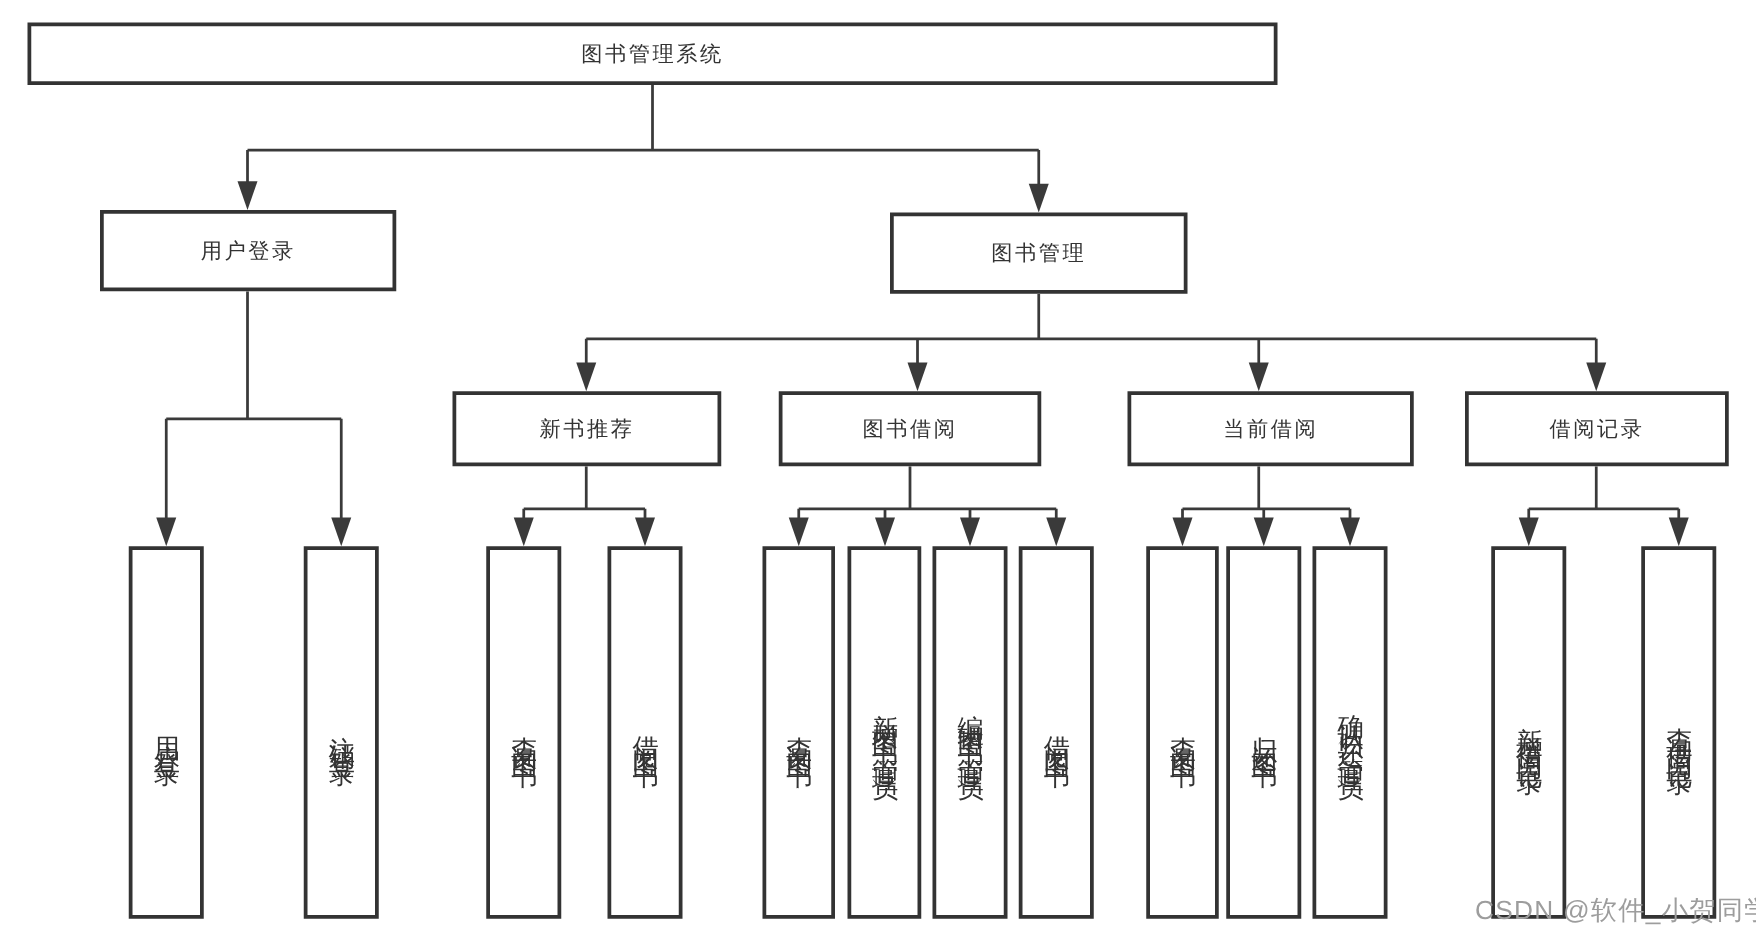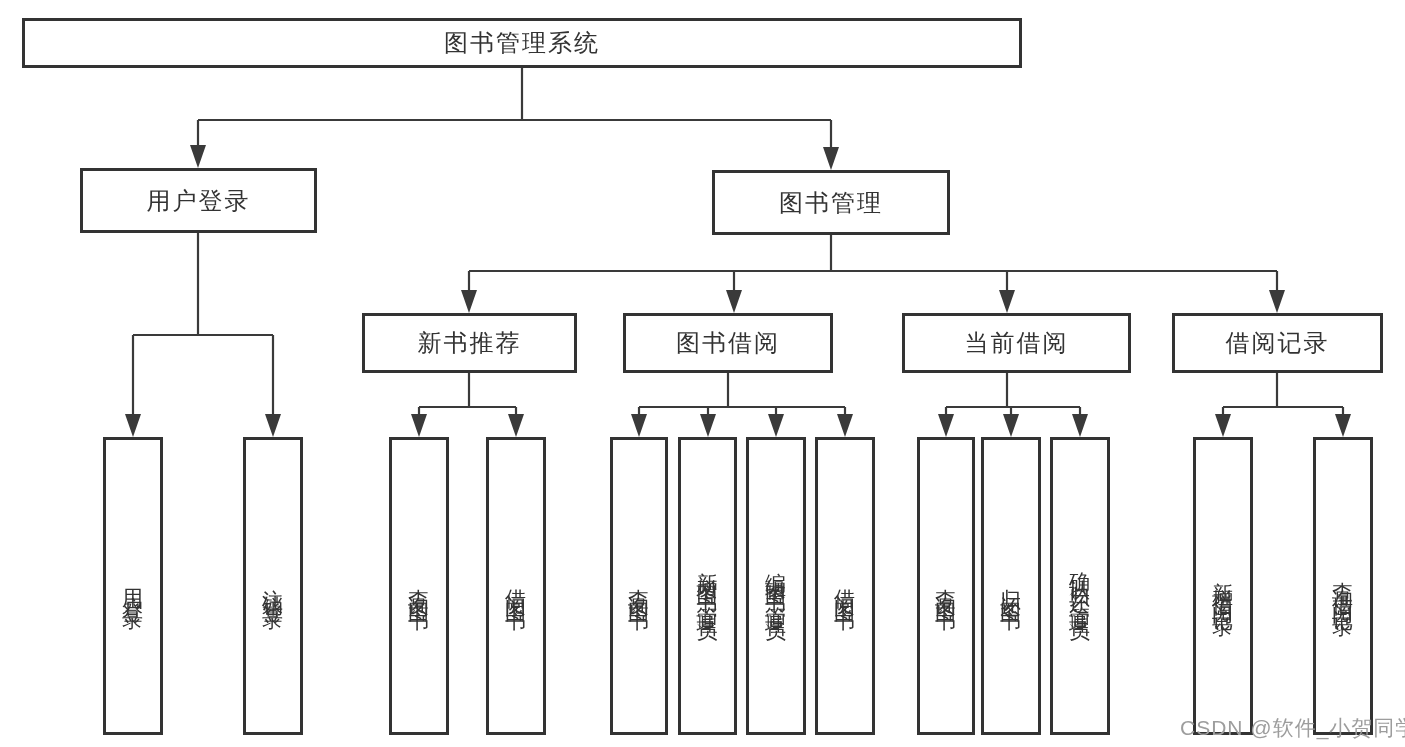--- a/index.html
+++ b/index.html
@@ -26,21 +26,21 @@
     box-sizing: border-box;
     background: #ffffff;
     border: 3px solid #333333;
     color: #333333;
     display: flex;
     align-items: center;
     justify-content: center;
     text-align: center;
   }
   .box.h {
-    font-size: 24px;
+    font-size: 17px;
     letter-spacing: 2px;
     white-space: nowrap;
   }
   .box.v {
     writing-mode: vertical-rl;
     text-orientation: mixed;
     font-size: 21px;
     letter-spacing: 7px;
     line-height: 1;
   }

